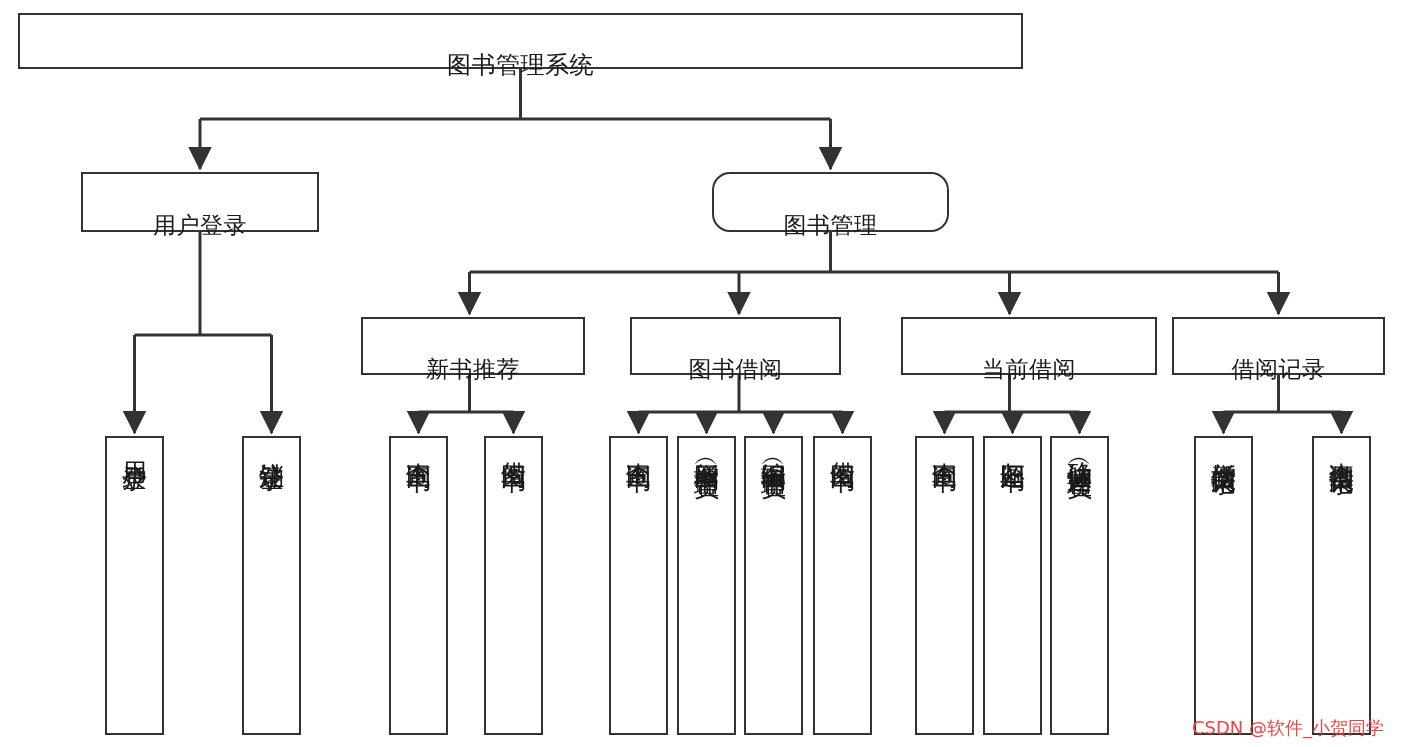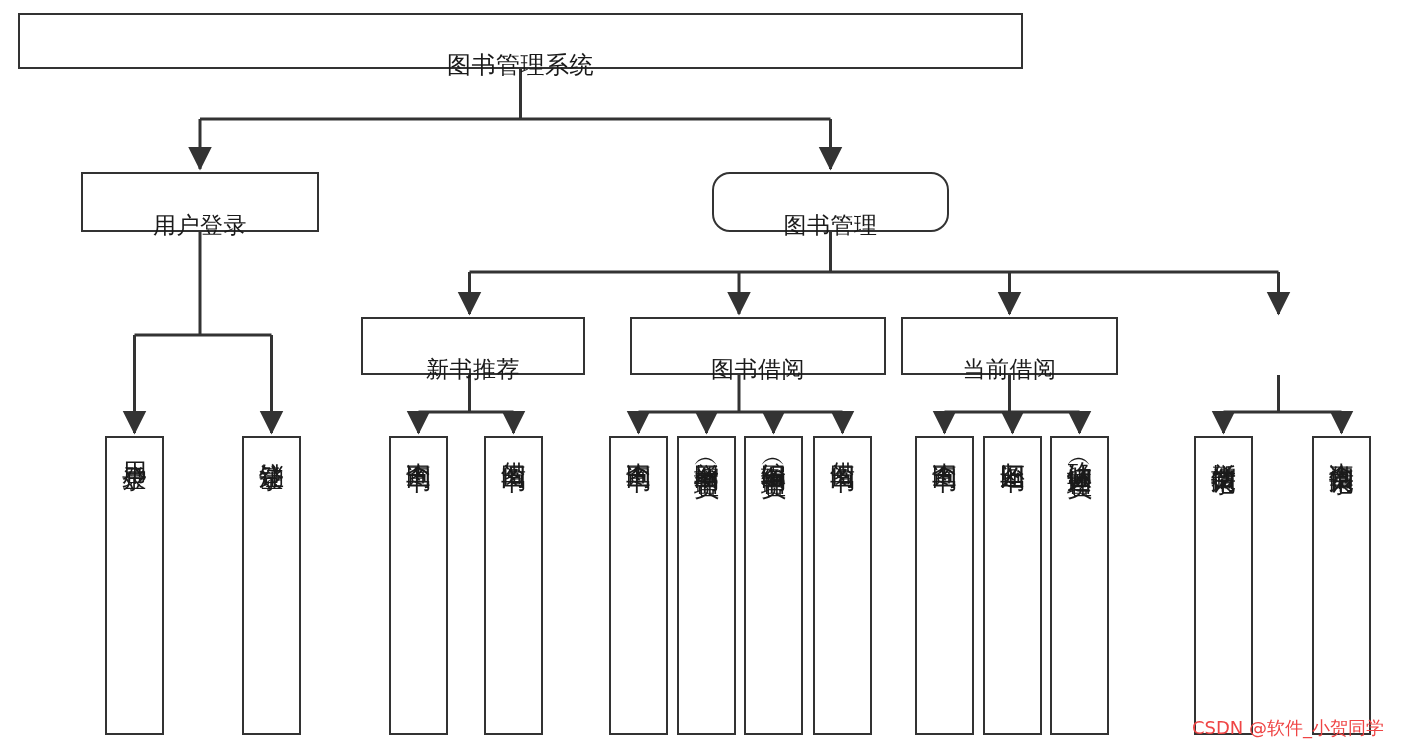--- a/index.html
+++ b/index.html
@@ -126,25 +126,28 @@
   <div class="node horiz" style="left: 81px; top: 172px; width: 238px; height: 60px;">
     <span class="node-label">用户登录</span>
   </div>
   <div class="node horiz" style="left: 712px; top: 172px; width: 237px; height: 60px; border-radius: 18px;">
     <span class="node-label">图书管理</span>
   </div>
 
   <div class="node horiz" style="left: 361px; top: 317px; width: 224px; height: 58px;">
     <span class="node-label">新书推荐</span>
   </div>
-  <div class="node horiz" style="left: 630px; top: 317px; width: 256px; height: 58px;">
+  <div class="node horiz" style="left: 630px; top: 317px; width: 211px; height: 58px;">
     <span class="node-label">图书借阅</span>
   </div>
-  <div class="node horiz" style="left: 901px; top: 317px; width: 217px; height: 58px;">
+  <div class="node horiz" style="left: 901px; top: 317px; width: 256px; height: 58px;">
     <span class="node-label">当前借阅</span>
+  </div>
+  <div class="node horiz" style="left: 1172px; top: 317px; width: 213px; height: 58px;">
+    <span class="node-label">借阅记录</span>
   </div>
 
   <div class="node vert" style="left: 105px; top: 436px; width: 59px; height: 299px;">
     <span class="node-label">用户登录</span>
   </div>
   <div class="node vert" style="left: 242px; top: 436px; width: 59px; height: 299px;">
     <span class="node-label">注销登录</span>
   </div>
   <div class="node vert" style="left: 389px; top: 436px; width: 59px; height: 299px;">
     <span class="node-label">查询图书</span>

